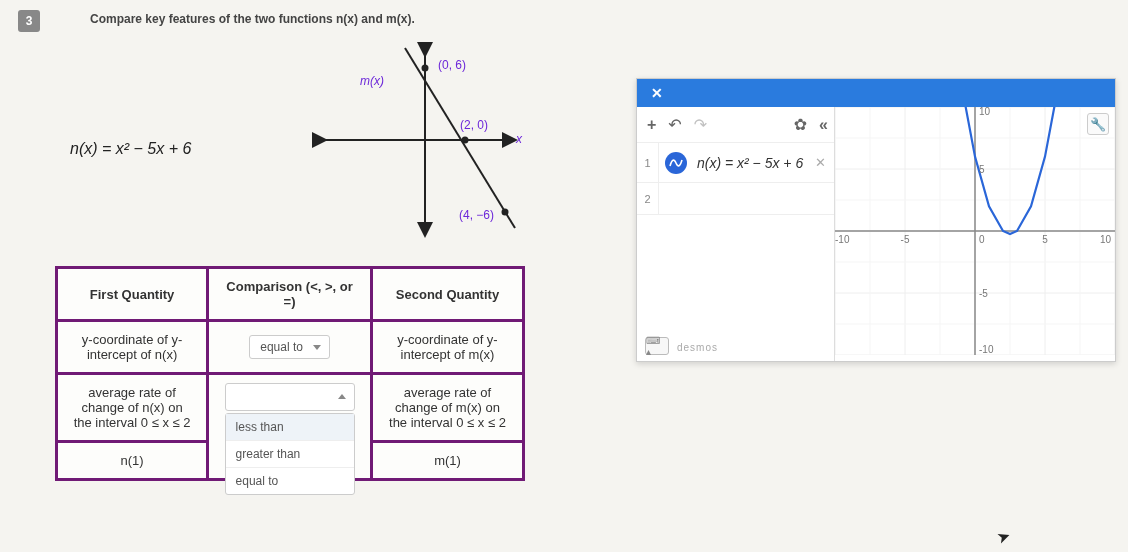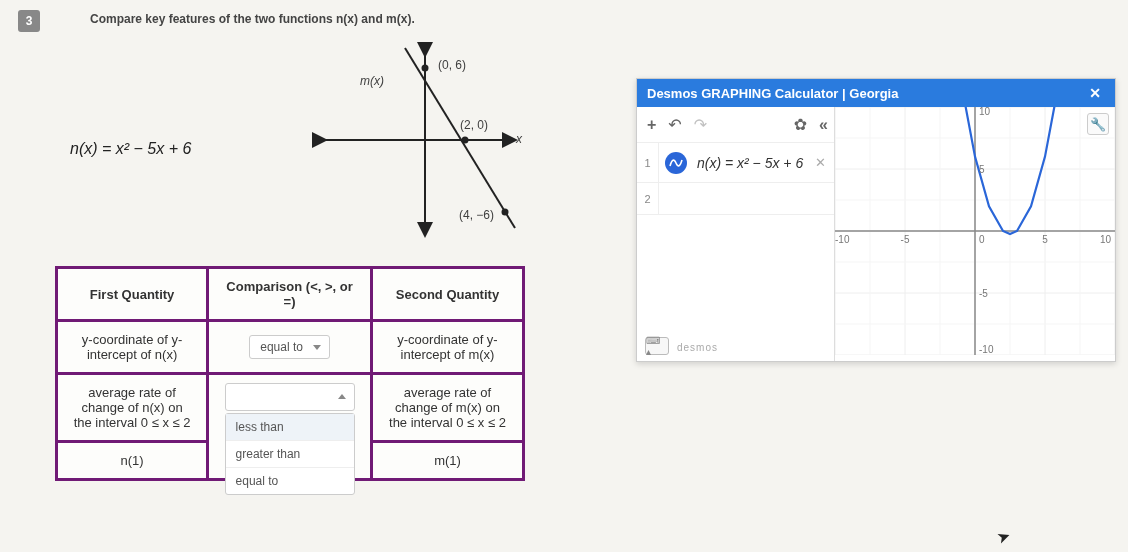--- a/index.html
+++ b/index.html
@@ -257,21 +257,21 @@
       display: flex;
       align-items: center;
       justify-content: center;
       color: #666;
       font-size: 13px;
       cursor: pointer;
     }
     .ptlabel {
       position:absolute;
       font-size:12px;
-      color:#404040;
+      color:#6d28d9;
       white-space:nowrap;
     }
     .cursor-arrow {
       position:absolute;
       right:118px;
       bottom:6px;
       font-size:16px;
       color:#222;
       transform:rotate(-20deg);
     }
@@ -340,21 +340,20 @@
   </tr>
   <tr>
     <td>n(1)</td>
     <td>m(1)</td>
   </tr>
 </tbody>
   </table>
 
 <div class="desmos">
   <div class="titlebar">
-    <span>Desmos GRAPHING Calculator | Georgia</span>
     <span class="close">✕</span>
   </div>
   <div class="body">
     <div class="leftcol">
       <div class="toolbar">
         <span class="btn" style="font-weight:bold">+</span>
         <span class="btn">↶</span>
         <span class="btn" style="opacity:.4">↷</span>
         <span style="flex:1"></span>
         <span class="btn">✿</span>

